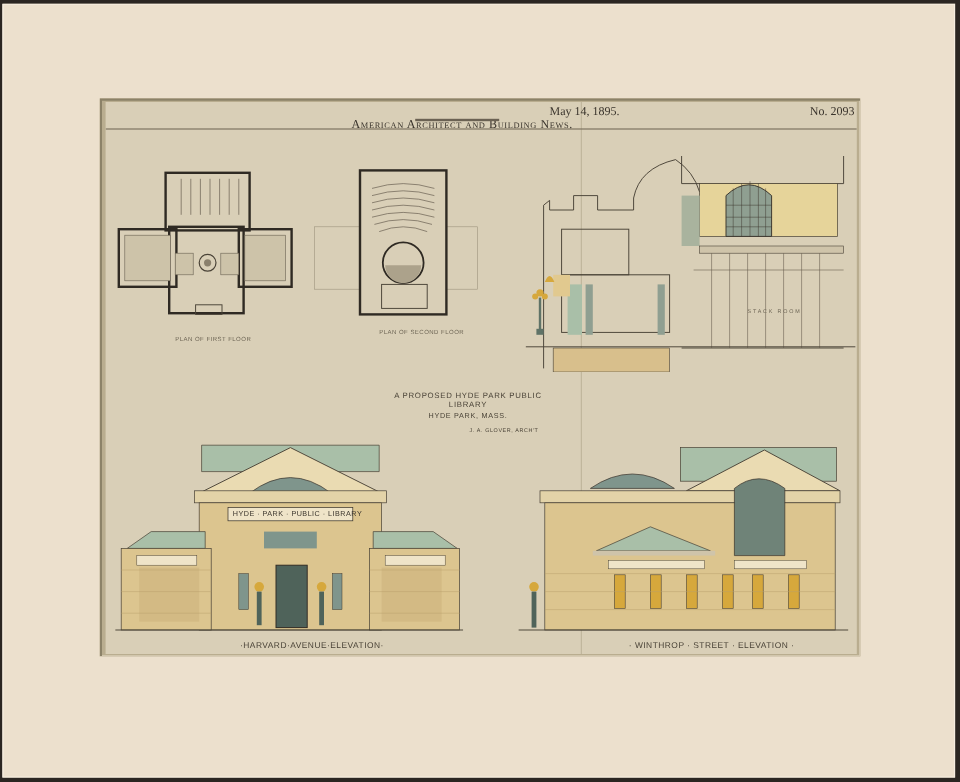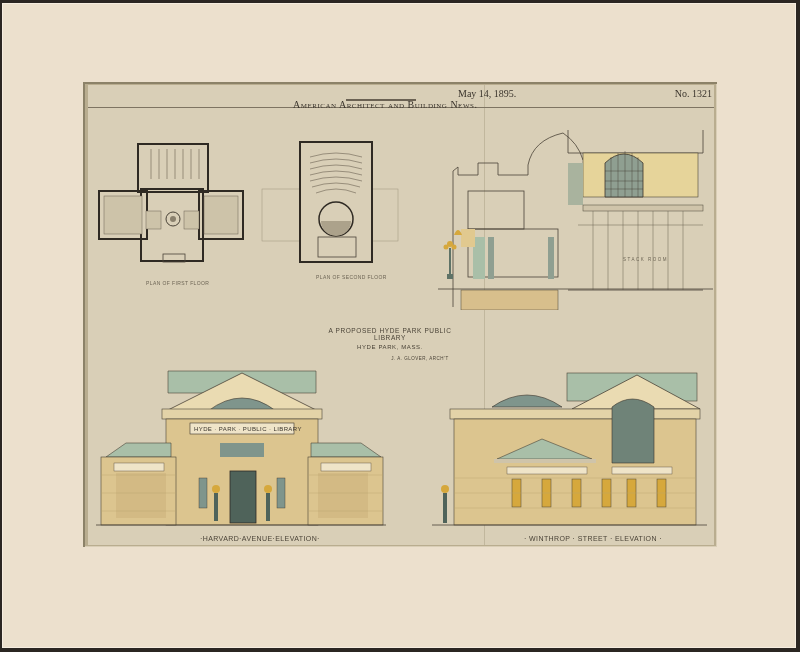--- a/index.html
+++ b/index.html
@@ -26,21 +26,21 @@
 
 <div class="mat"></div>
 <div class="bevel"></div>
 
 <div class="sheet">
   <div class="fold"></div>
 
   <div class="header">
     <span class="hdr-title">American Architect and Building News.</span>
     <span class="hdr-date">May 14, 1895.</span>
-    <span class="hdr-no">No. 1321</span>
+    <span class="hdr-no">No. 2093</span>
     <div class="hdr-sub"></div>
   </div>
 
   <svg style="left:8px;top:56px" width="150" height="125" viewBox="0 0 150 125">
     <g fill="none" stroke="#2f2a23" stroke-width="2">
       <rect x="42" y="3" width="70" height="48"></rect>
       <rect x="3" y="50" width="48" height="48"></rect>
       <rect x="103" y="50" width="44" height="48"></rect>
       <rect x="45" y="48" width="62" height="72"></rect>
     </g>

